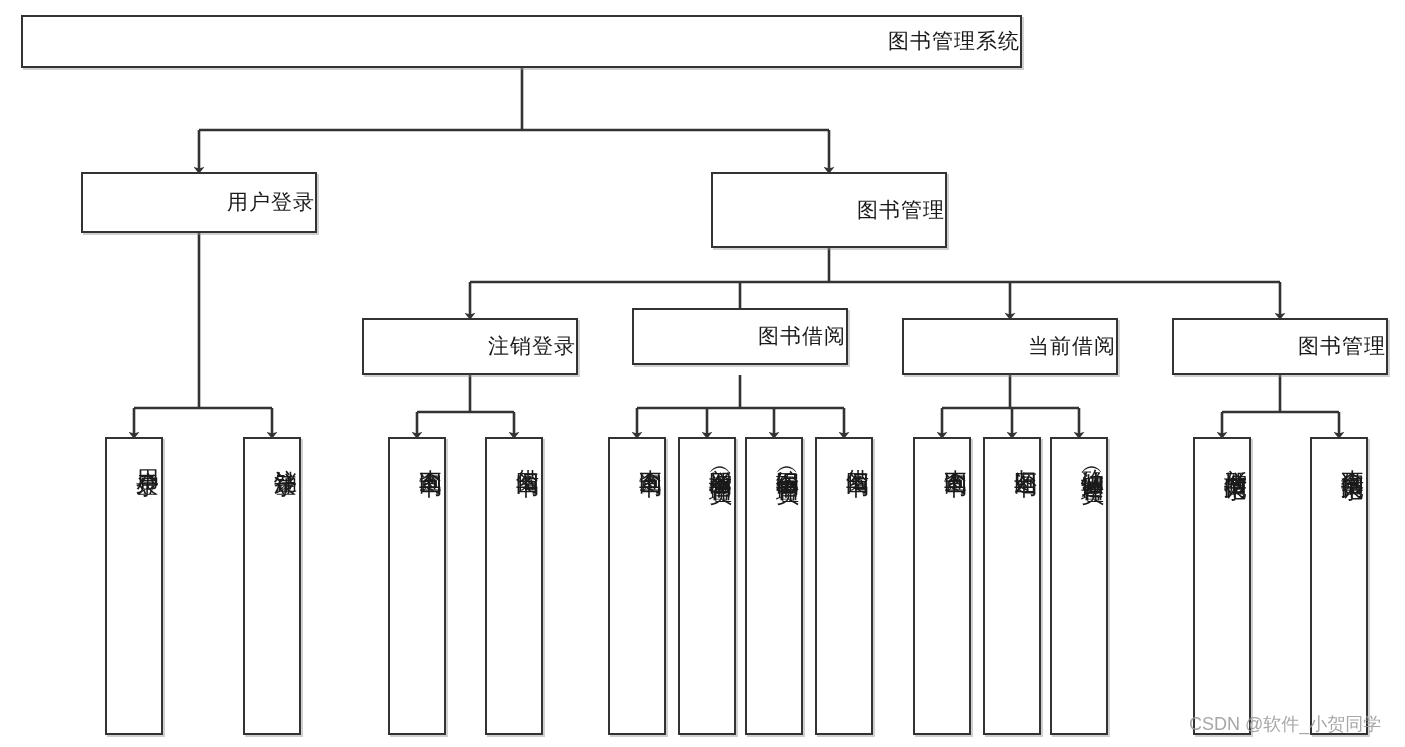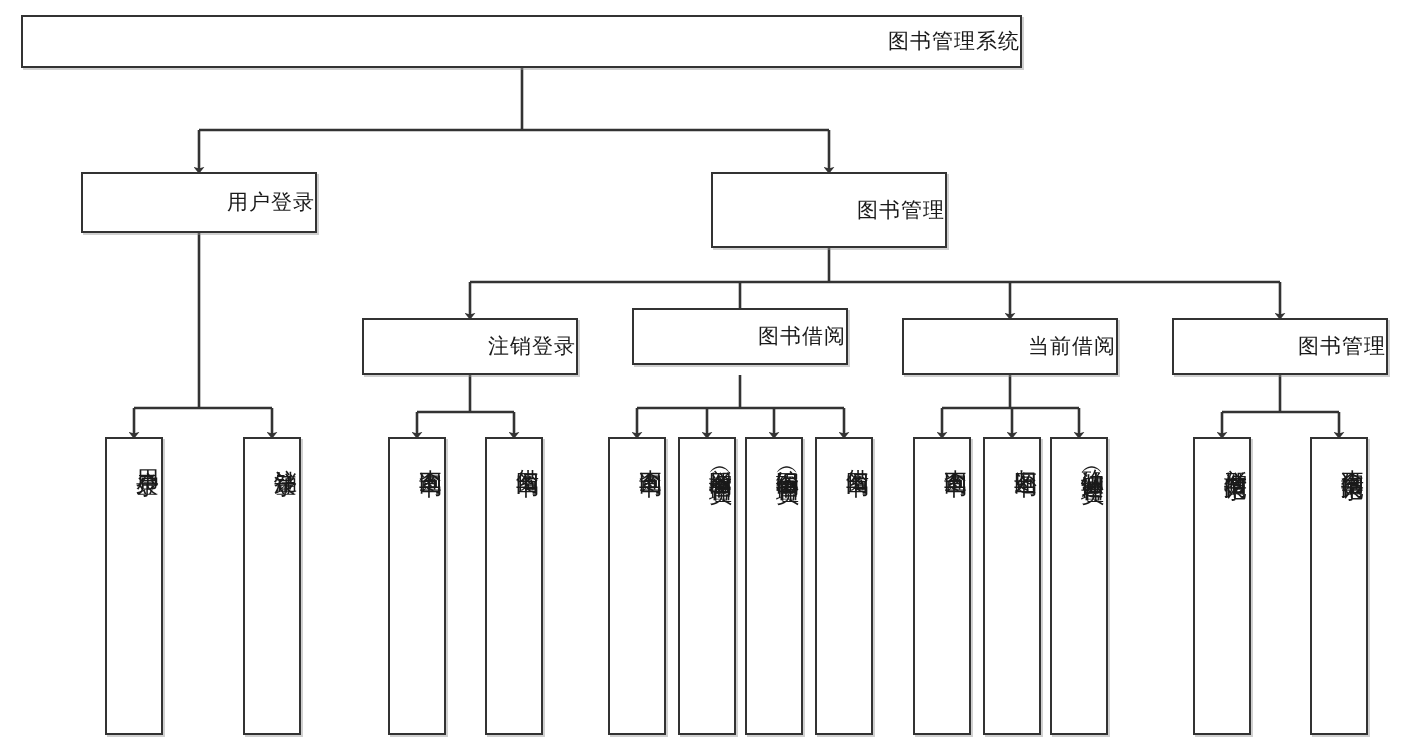--- a/index.html
+++ b/index.html
@@ -174,13 +174,14 @@
         <span class="label">确认归还（管理员）</span>
       </div>
       <div class="node vert" style="left: 1193px; top: 437px; width: 58px; height: 298px;">
         <span class="label">新增借阅记录</span>
       </div>
       <div class="node vert" style="left: 1310px; top: 437px; width: 58px; height: 298px;">
         <span class="label">查询借阅记录</span>
       </div>
     </div>
 
+  <div id="watermark">CSDN @软件_小贺同学</div>
 </div>
 
 </body></html>

